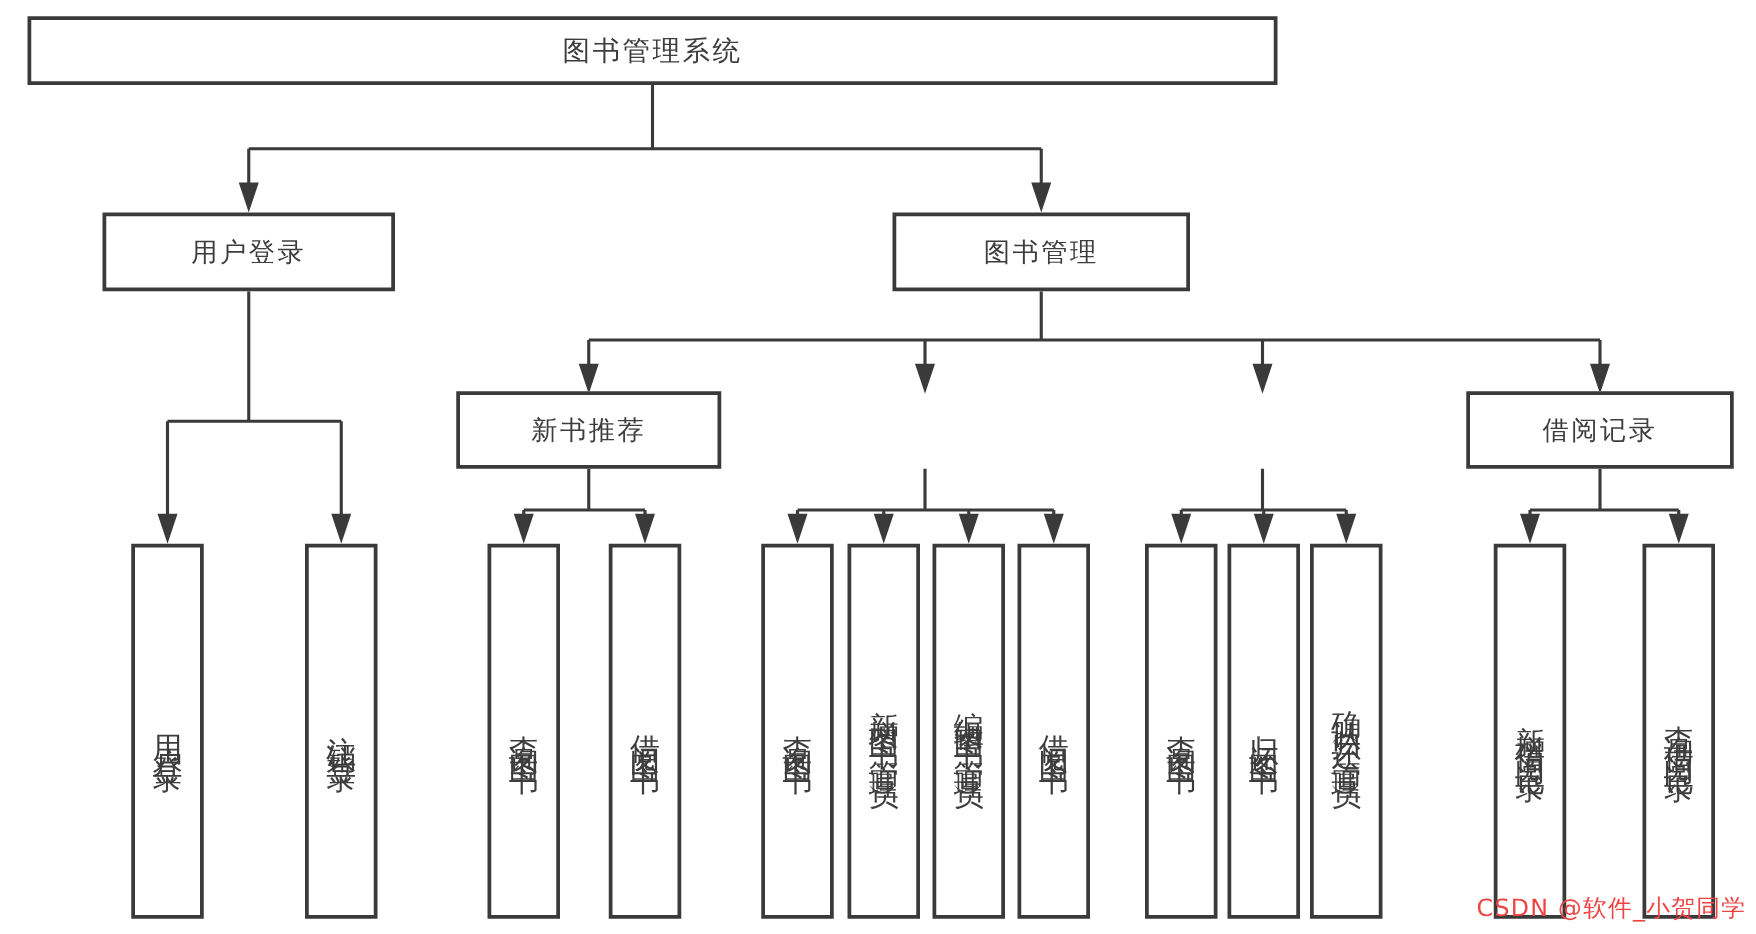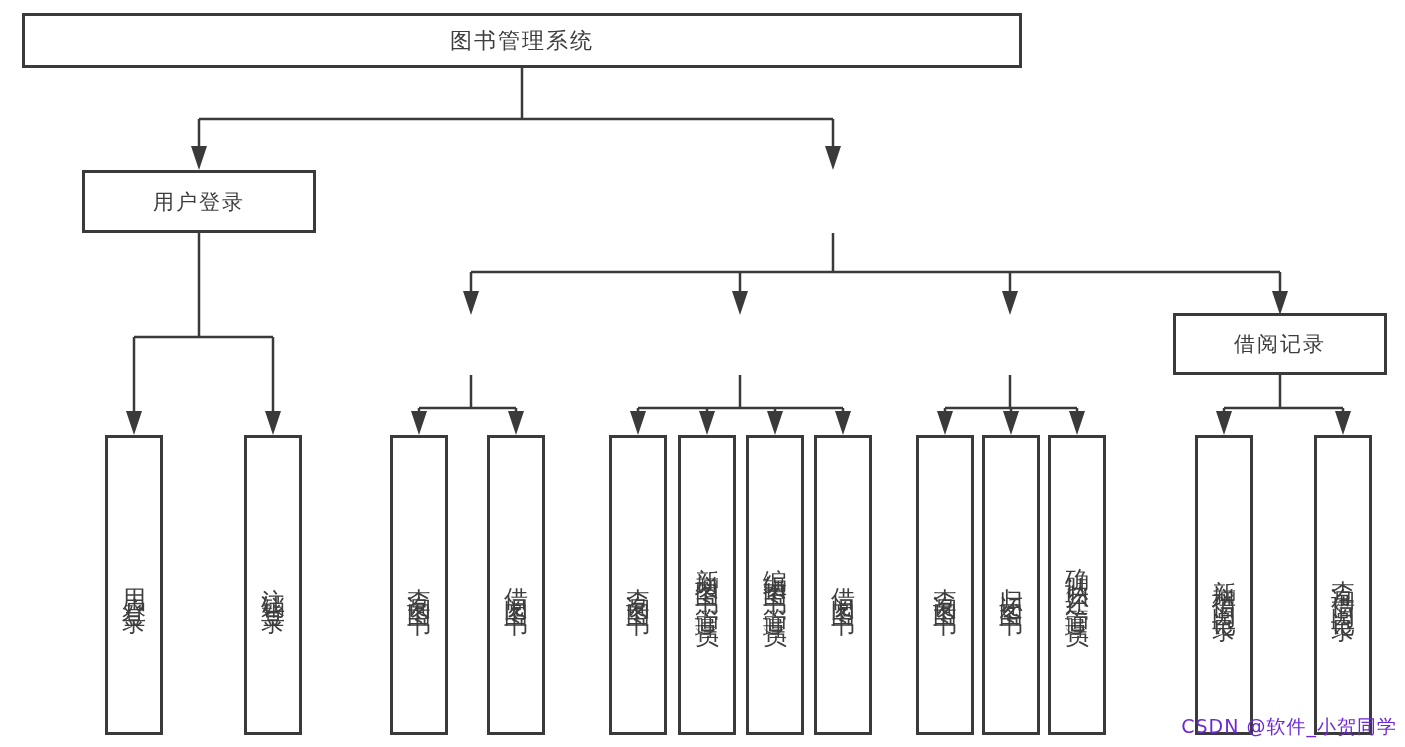--- a/index.html
+++ b/index.html
@@ -44,21 +44,21 @@
     font-size: 24px;
     letter-spacing: 8px;
     color: #3d3d3d;
   }
   .watermark {
     position: absolute;
     right: 8px;
     bottom: 7px;
     font-size: 19px;
     letter-spacing: 1px;
-    color: #6d28d9;
+    color: #ef4444;
   }
 </style>
 </head>
 <body>
 
 <div class="canvas">
 
   <svg class="connector-svg" width="1405" height="747" viewBox="0 0 1405 747" xmlns="http://www.w3.org/2000/svg">
     <g stroke="#3a3a3a" stroke-width="2.5" fill="none">
 
@@ -121,21 +121,23 @@
       <polygon points="1003,411 1019,411 1011,435"></polygon>
       <polygon points="1069,411 1085,411 1077,435"></polygon>
       <polygon points="1216,411 1232,411 1224,435"></polygon>
       <polygon points="1335,411 1351,411 1343,435"></polygon>
     </g>
   </svg>
 
   <div class="node root" style="left:22px; top:13px; width:1000px; height:55px;">图书管理系统</div>
 
   <div class="node" style="left:82px; top:170px; width:234px; height:63px;">用户登录</div>
+  <div class="node" style="left:714px; top:170px; width:238px; height:63px;">图书管理</div>
 
+  <div class="node" style="left:365px; top:313px; width:212px; height:62px;">新书推荐</div>
   <div class="node" style="left:1173px; top:313px; width:214px; height:62px;">借阅记录</div>
 
   <div class="leaf" style="left:105px;">
     <span>用户登录</span>
   </div>
   <div class="leaf" style="left:244px;">
     <span>注销登录</span>
   </div>
 
   <div class="leaf" style="left:390px;">

